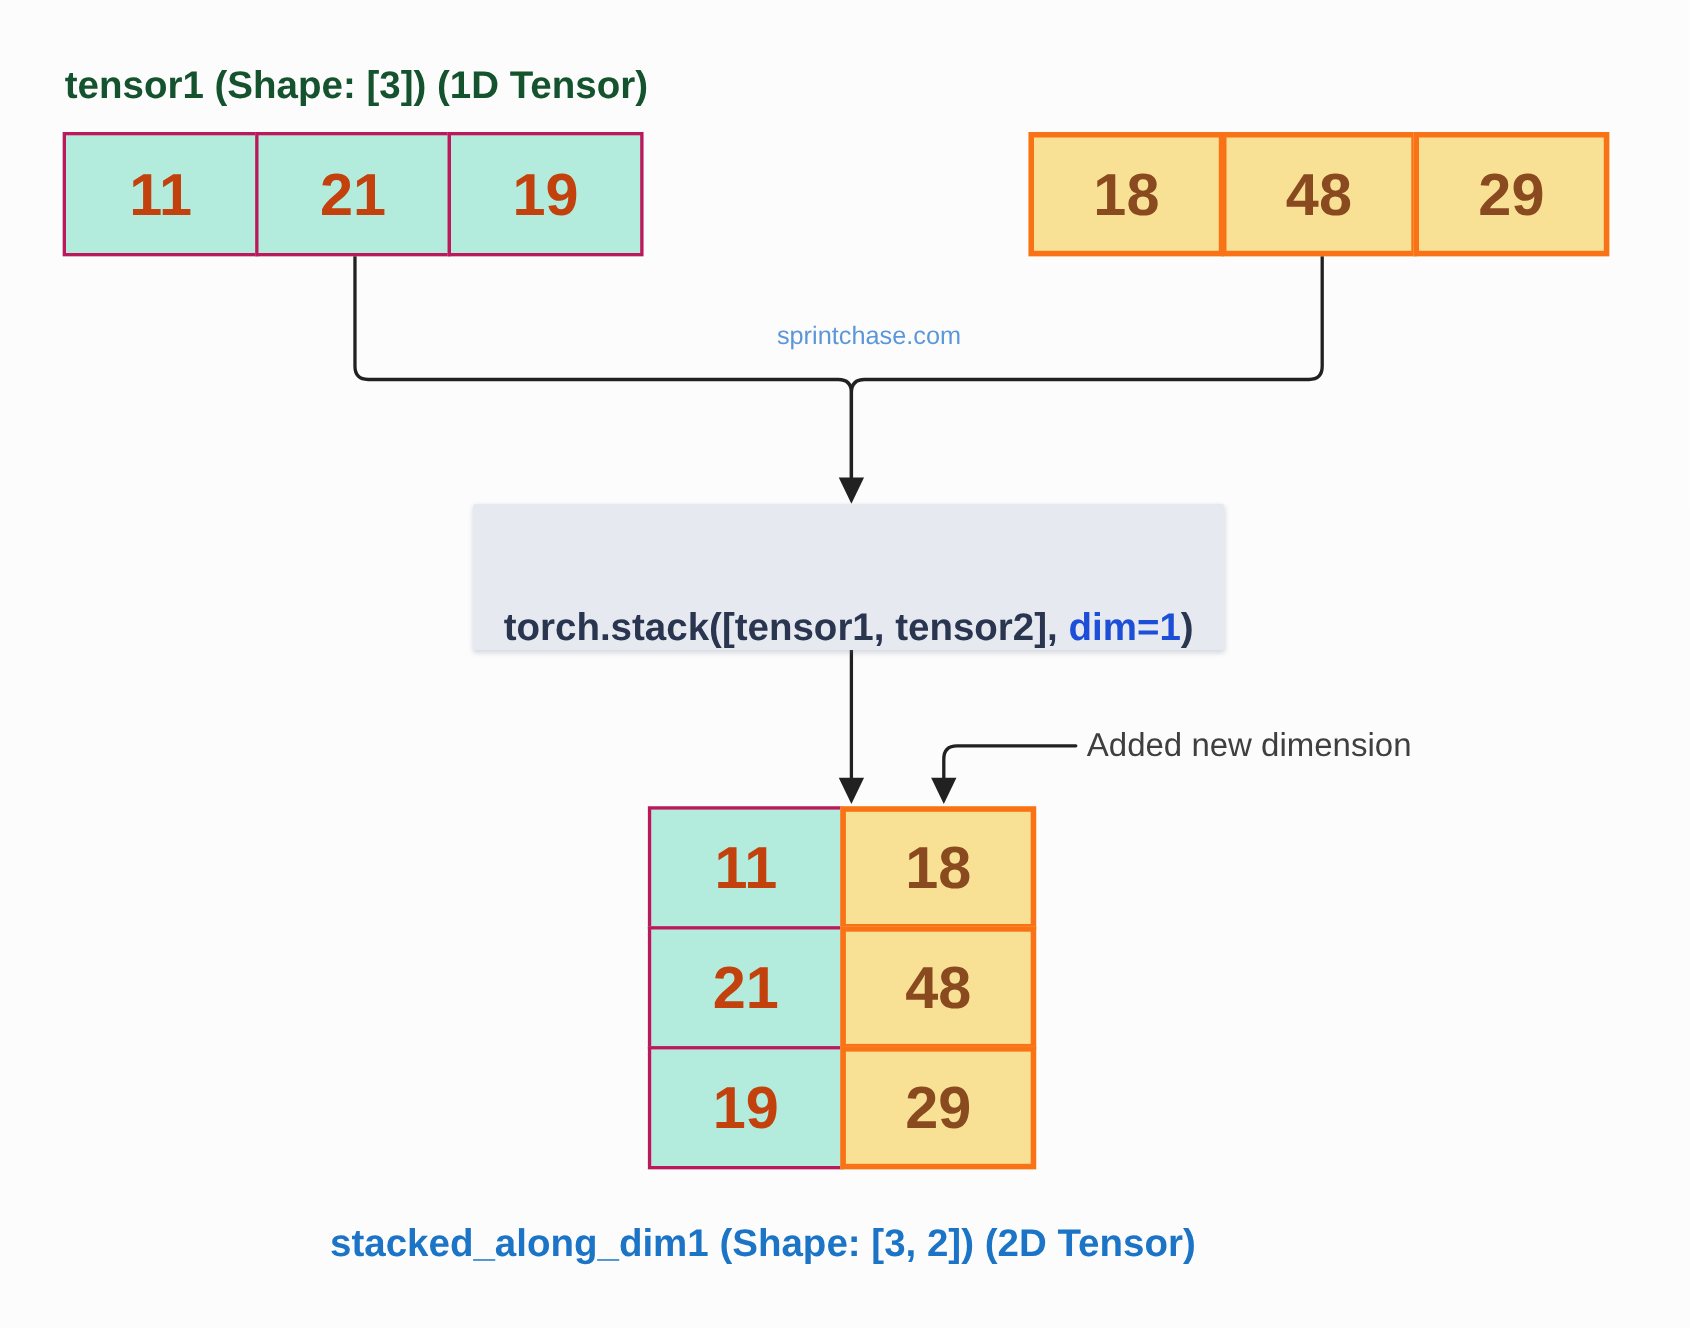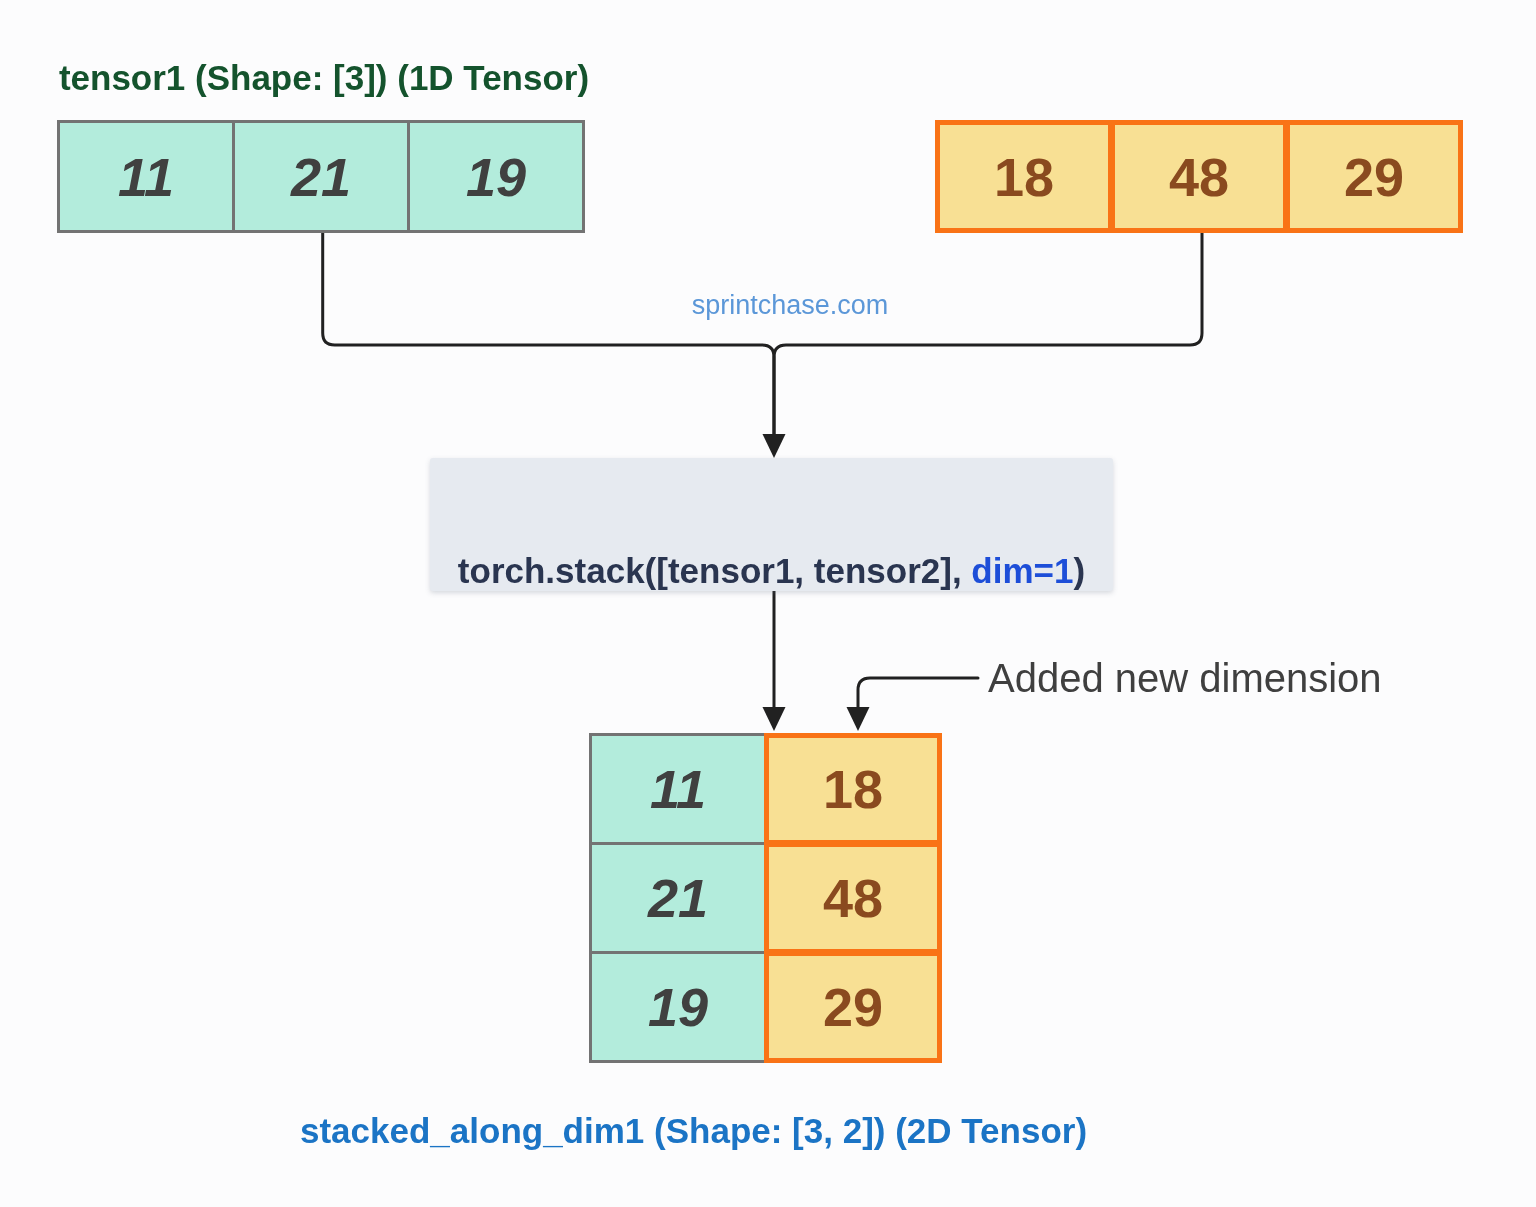--- a/index.html
+++ b/index.html
@@ -36,55 +36,54 @@
   .t1-row { left: 57px; top: 120px; }
   .t2-row { left: 935px; top: 120px; }
   .cell {
     width: 178px; height: 113px;
     display: flex; align-items: center; justify-content: center;
     font-size: 54px; font-weight: 700;
   }
   .cell + .cell { margin-left: -3px; }
   .teal-cell {
     background: #b3ecdc;
-    border: 3px solid #737373;
-    color: #404040;
-    font-style: italic;
+    border: 3px solid #be185d;
+    color: #c2410c;
   }
   .gold-cell {
     background: #f8e094;
     border: 5px solid #f97316;
     color: #8a4a1f;
   }
   .watermark {
     position: absolute;
     left: 640px; top: 290px; width: 300px;
     height: 30px; line-height: 30px;
     text-align: center;
-    font-size: 27px; font-weight: 400;
+    font-size: 23px; font-weight: 400;
     color: #5b97d8;
   }
   .code-box {
     position: absolute;
     left: 430px; top: 458px;
     width: 683px; height: 133px;
     background: #e6eaf0;
     border-radius: 3px;
     box-shadow: 0 2px 5px rgba(100,110,130,0.25);
     display: flex; align-items: flex-end; justify-content: center;
     font-size: 35px; font-weight: 700;
     color: #2a3550;
     white-space: pre;
   }
   .code-dim { color: #1d4ed8; }
   .annotation-label {
     position: absolute;
     left: 988px; top: 660px;
     height: 36px; line-height: 36px;
-    font-size: 40px; font-weight: 500;
+    font-size: 30px; font-weight: 500;
     color: #3f3f3f;
     white-space: nowrap;
     text-align: center;
   }
   .result-grid {
     position: absolute;
     left: 589px; top: 733px;
     display: flex; flex-direction: column;
   }
   .result-row { display: flex; }

